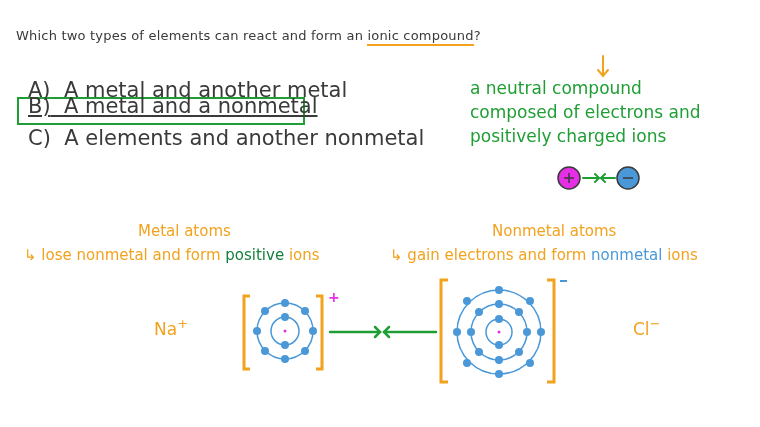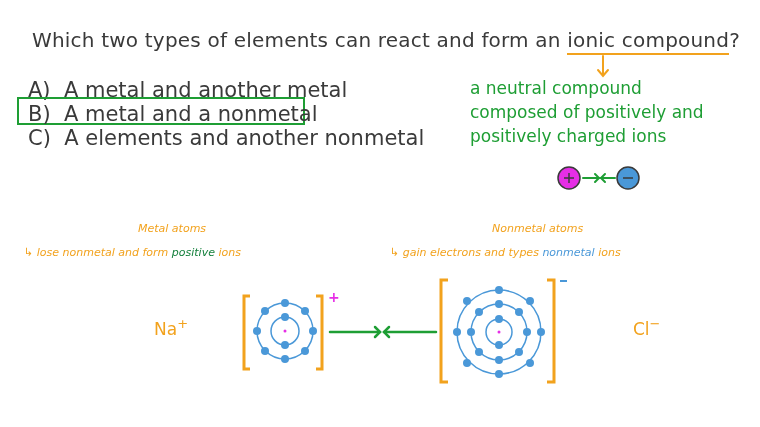--- a/index.html
+++ b/index.html
@@ -1,32 +1,32 @@
 <!DOCTYPE html>
 <html><head>
 <meta charset="utf-8">
 <style>
   html, body { margin: 0; padding: 0; }
   body {
     width: 760px; height: 427px; background: #ffffff; position: relative; overflow: hidden;
     font-family: "DejaVu Sans", sans-serif; color: #3a3a3a;
   }
   .abs { position: absolute; white-space: nowrap; }
-  .question { left: 32px; top: 28px; font-size: 20px; letter-spacing: 0.2px; }
+  .question { left: 16px; top: 28px; font-size: 13px; letter-spacing: 0.2px; }
   .ul { border-bottom: 2px solid #f2a21d; padding-bottom: 1px; }
   .opt { left: 28px; font-size: 21px; }
   .opt-a { top: 78px; }
-  .opt-b { top: 102px; }
+  .opt-b { top: 94px; text-decoration: underline; }
   .opt-c { top: 126px; }
   .answer-box { left: 17px; top: 97px; width: 288px; height: 28px; border: 2.5px solid #1e9e34; box-sizing: border-box; }
   .green { color: #1e9e34; }
   .def { left: 470px; font-size: 17px; }
   .def1 { top: 78px; } .def2 { top: 102px; } .def3 { top: 126px; }
   .orange { color: #f2a21d; }
-  .hdr { font-size: 11px; font-style: italic; }
+  .hdr { font-size: 15px; }
   .magenta { color: #15803d; }
   .blue { color: #4a98d8; }
   svg { position: absolute; left: 0; top: 0; }
 </style>
 </head>
 <body>
 
 <div class="abs question">
   <span>Which two types of elements can react and form an </span><span class="ul">ionic compound</span><span>?</span>
 </div>
@@ -39,33 +39,33 @@
 <div class="abs opt opt-b">
   <span>B)</span>&nbsp;
   <span>A metal and a nonmetal</span>
 </div>
 <div class="abs opt opt-c">
   <span>C)</span>&nbsp;
   <span>A elements and another nonmetal</span>
 </div>
 
 <div class="abs def def1 green">a neutral compound</div>
-<div class="abs def def2 green">composed of positively and</div>
+<div class="abs def def2 green">composed of electrons and</div>
 <div class="abs def def3 green">positively charged ions</div>
 
 <div class="abs hdr orange" style="left:138px; top:222px;">Metal atoms</div>
 <div class="abs hdr orange" style="left:24px; top:246px;">
   <span>↳</span>
   <span>lose nonmetal and form </span><span class="magenta">positive</span><span> ions</span>
 </div>
 
 <div class="abs hdr orange" style="left:492px; top:222px;text-align:center;">Nonmetal atoms</div>
 <div class="abs hdr orange" style="left:390px; top:246px;">
   <span>↳</span>
-  <span>gain electrons and types </span><span class="blue">nonmetal</span><span> ions</span>
+  <span>gain electrons and form </span><span class="blue">nonmetal</span><span> ions</span>
 </div>
 
 <div class="abs orange" style="left:154px; top:316px; font-size:17px;">
   <span>Na</span><sup style="font-size:13px;">+</sup>
 </div>
 <div class="abs orange" style="left:601px; top:316px; font-size:17px;margin-left:32px;">
   <span>Cl</span><sup style="font-size:13px;">−</sup>
 </div>
 
 <svg width="760" height="427" viewBox="0 0 760 427">

